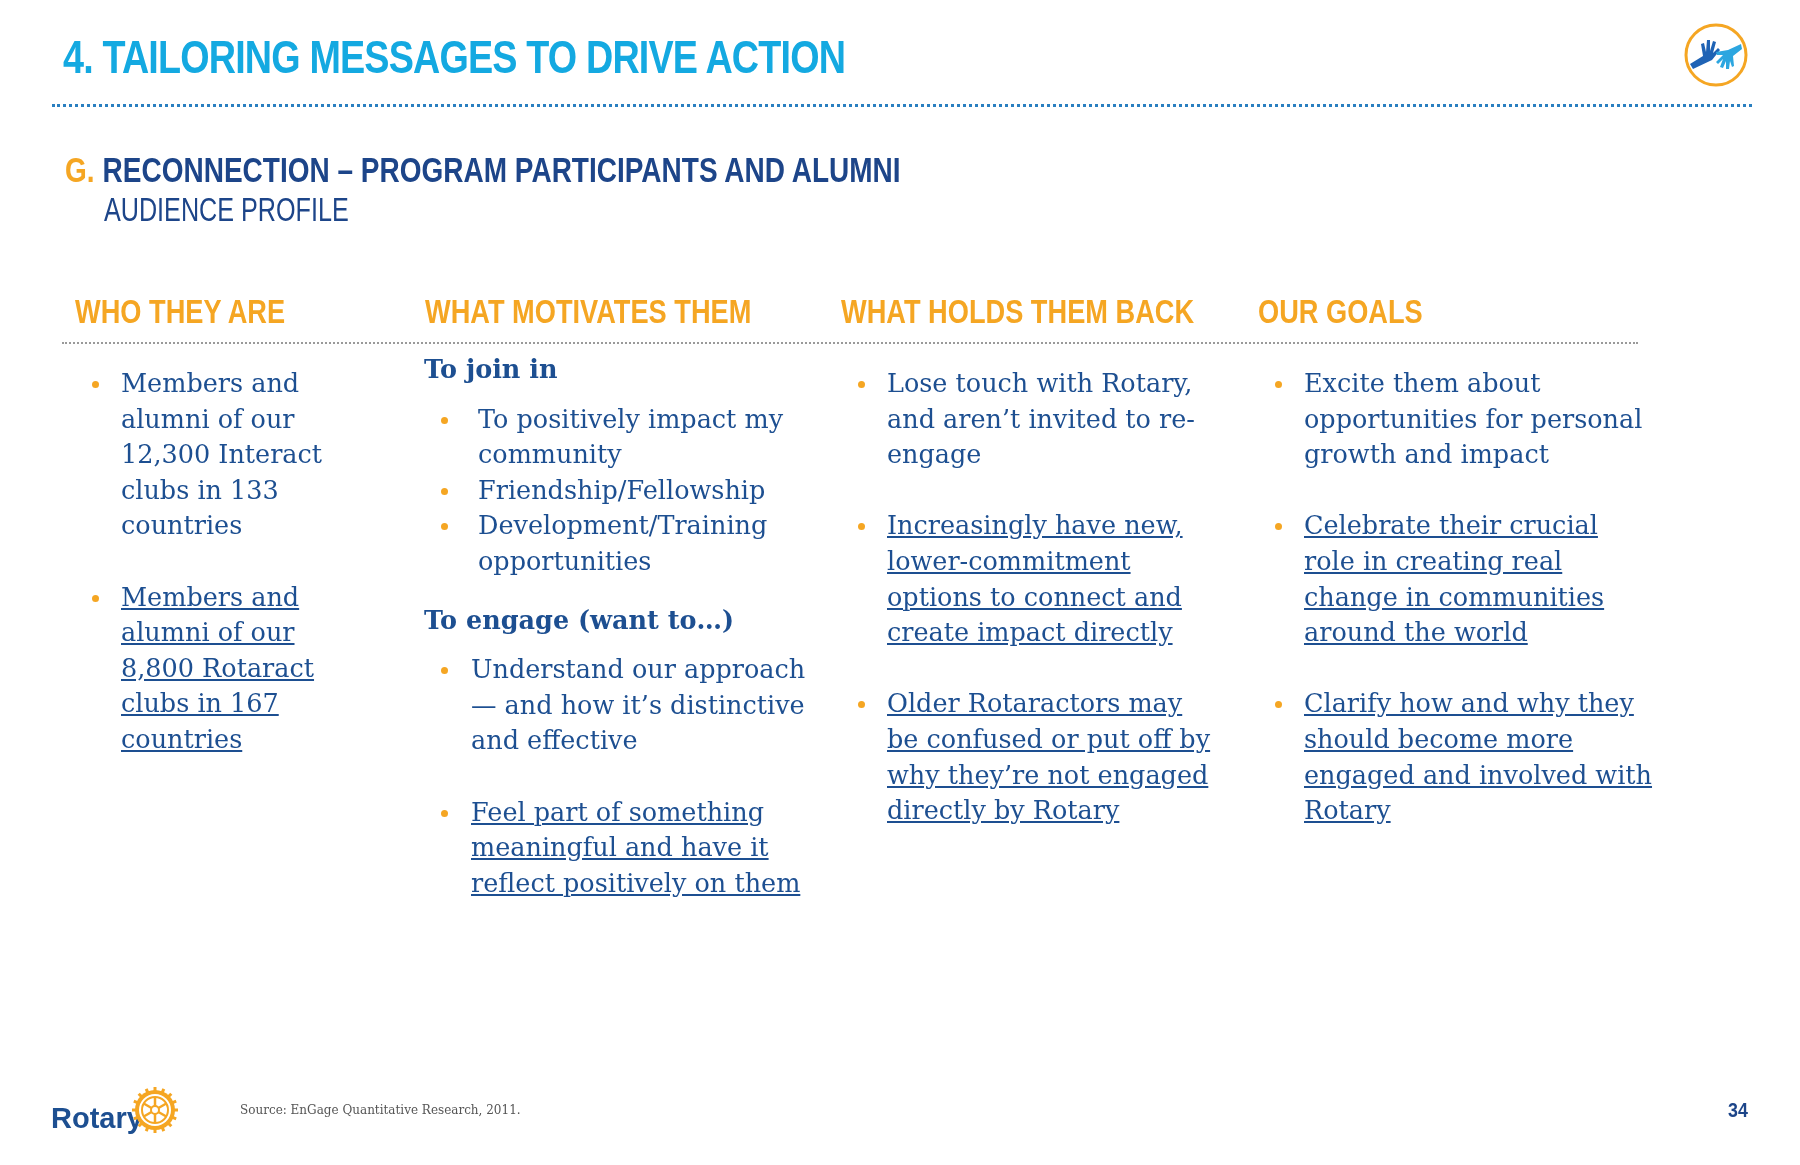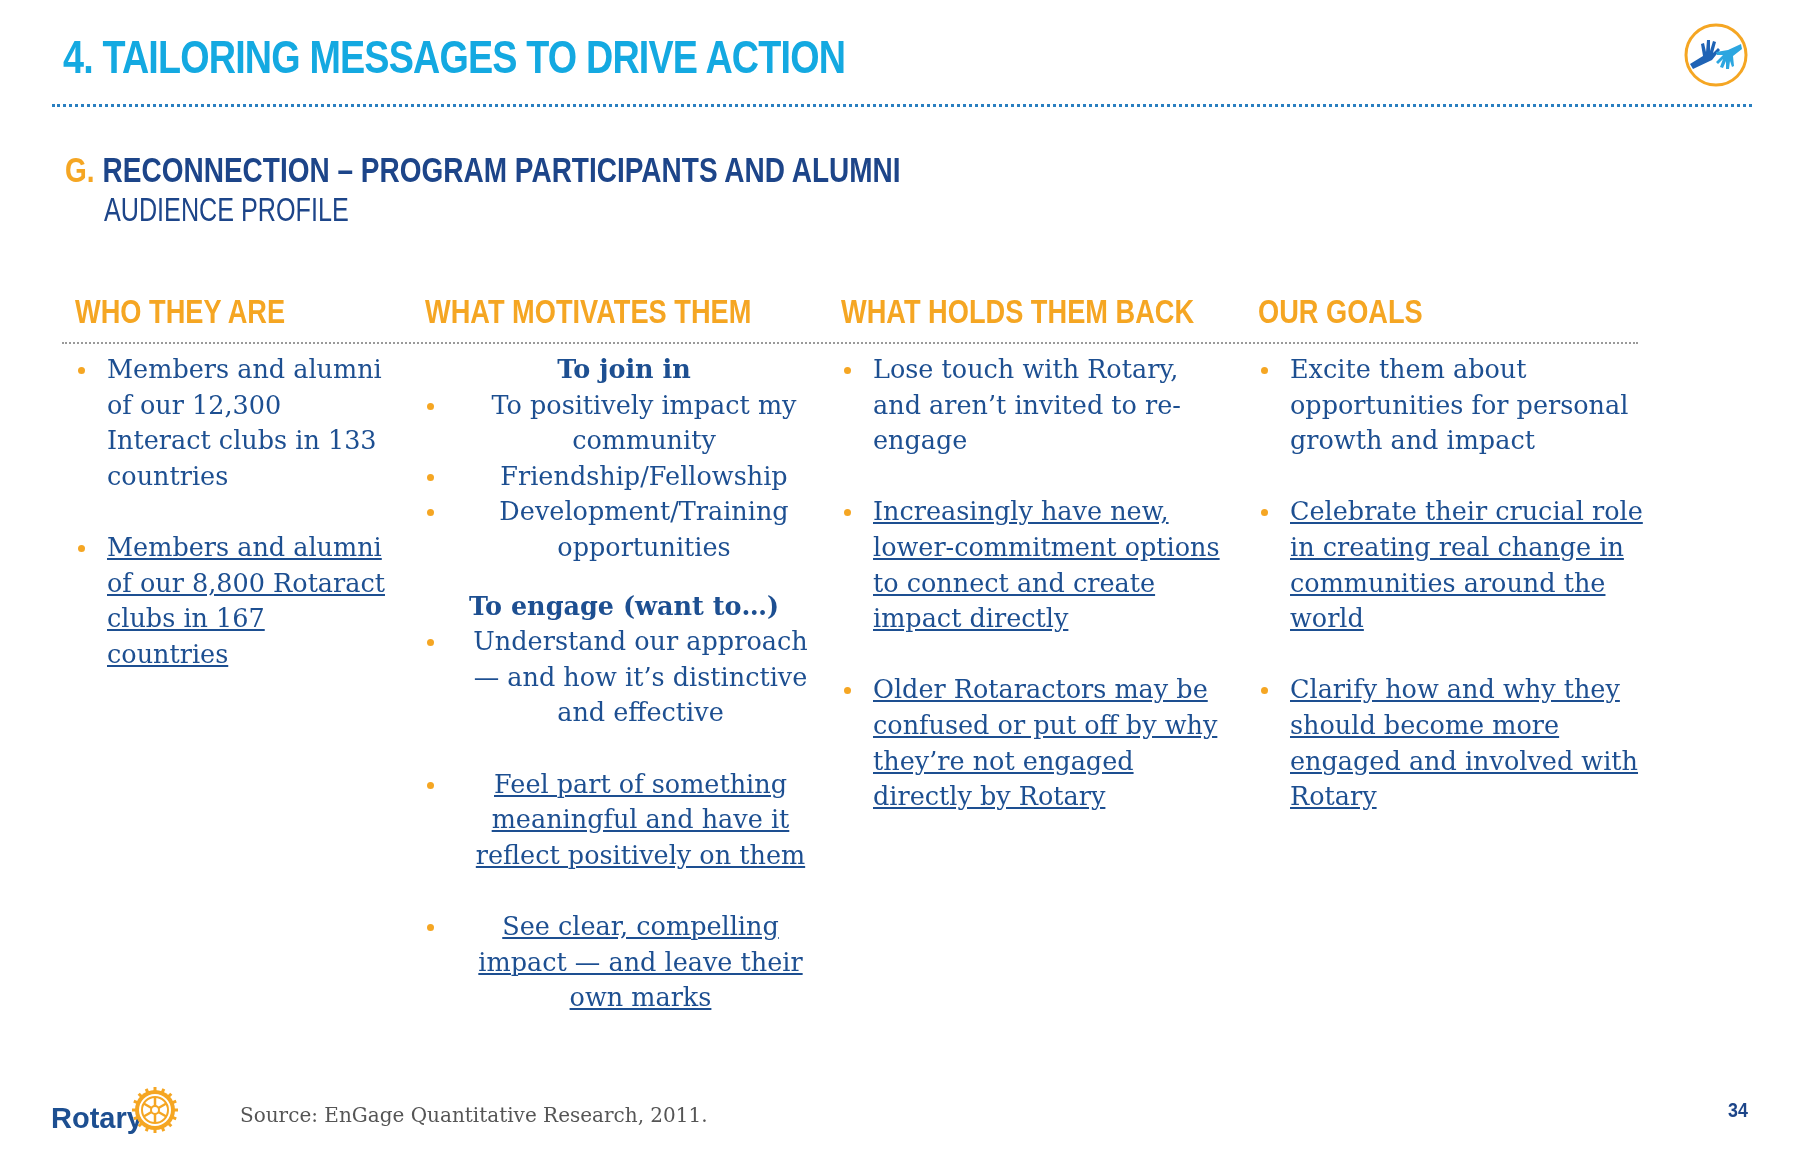--- a/index.html
+++ b/index.html
@@ -37,40 +37,40 @@
   }
   .col-rule {
     left: 62px; top: 342px; width: 1576px; height: 0;
     border-top: 2px dotted #9a9a9a;
   }
   .col {
     top: 352px;
     font-family: "DejaVu Serif", serif; font-size: 25.5px;
     line-height: 35.6px; color: #1d4f91;
   }
-  .col ul { list-style: none; margin: 0; padding: 0; }
+  .col ul { list-style: none; margin: 14px; padding: 0; }
   .col li { position: relative; padding-left: 32px; }
   .col li::before {
     content: ""; position: absolute; left: 3px; top: 15px;
     width: 7px; height: 7px; border-radius: 50%; background: #f5a623;
   }
   .col li.gap { margin-top: 35.6px; text-decoration: underline; }
   .col .sub { font-weight: bold; }
   .col .sub.gap { margin-top: 23px; }
   .col.c2 li { padding-left: 40px; }
   .col.c2 ul.eng li { padding-left: 33px; }
   .footer-rotary {
     left: 51px; top: 1091px;
     font-family: "Liberation Sans", sans-serif; font-weight: bold;
     font-size: 29px; color: #1d4f91; margin-top: 11px;
   }
   .wheel { left: 131px; top: 1086px; width: 48px; height: 48px; }
   .source {
     left: 240px; top: 1103px;
-    font-family: "DejaVu Serif", serif; font-size: 20px; color: #555555;
+    font-family: "DejaVu Serif", serif; font-size: 12px; color: #555555;
   }
   .pagenum {
     left: 1728px; top: 1098px;
     font-family: "Liberation Sans", sans-serif; font-weight: bold;
     font-size: 21px; color: #1d4589;
     transform: scaleX(0.85); transform-origin: left top;
   }
 </style>
 </head>
 <body>
@@ -97,32 +97,31 @@
 
 <div class="abs col-rule"></div>
 
 <div class="abs col c1" style="left:75px; width:310px;">
   <ul>
     <li>Members and alumni of our 12,300 Interact clubs in 133 countries</li>
     <li class="gap">Members and alumni of our 8,800 Rotaract clubs in 167 countries</li>
   </ul>
 </div>
 
-<div class="abs col c2" style="left:424px; width:400px;text-align:center;">
+<div class="abs col c2" style="left:424px; width:400px;">
   <div class="sub">To join in</div>
   <ul>
     <li>To positively impact my community</li>
     <li>Friendship/Fellowship</li>
     <li>Development/Training opportunities</li>
   </ul>
   <div class="sub gap">To engage (want to…)</div>
   <ul class="eng">
     <li>Understand our approach — and how it’s distinctive and effective</li>
     <li class="gap">Feel part of something meaningful and have it reflect positively on them</li>
-    <li class="gap">See clear, compelling impact — and leave their own marks</li>
   </ul>
 </div>
 
 <div class="abs col c3" style="left:841px; width:385px;">
   <ul>
     <li>Lose touch with Rotary, and aren’t invited to re-engage</li>
     <li class="gap">Increasingly have new, lower-commitment options to connect and create impact directly</li>
     <li class="gap">Older Rotaractors may be confused or put off by why they’re not engaged directly by Rotary</li>
   </ul>
 </div>

